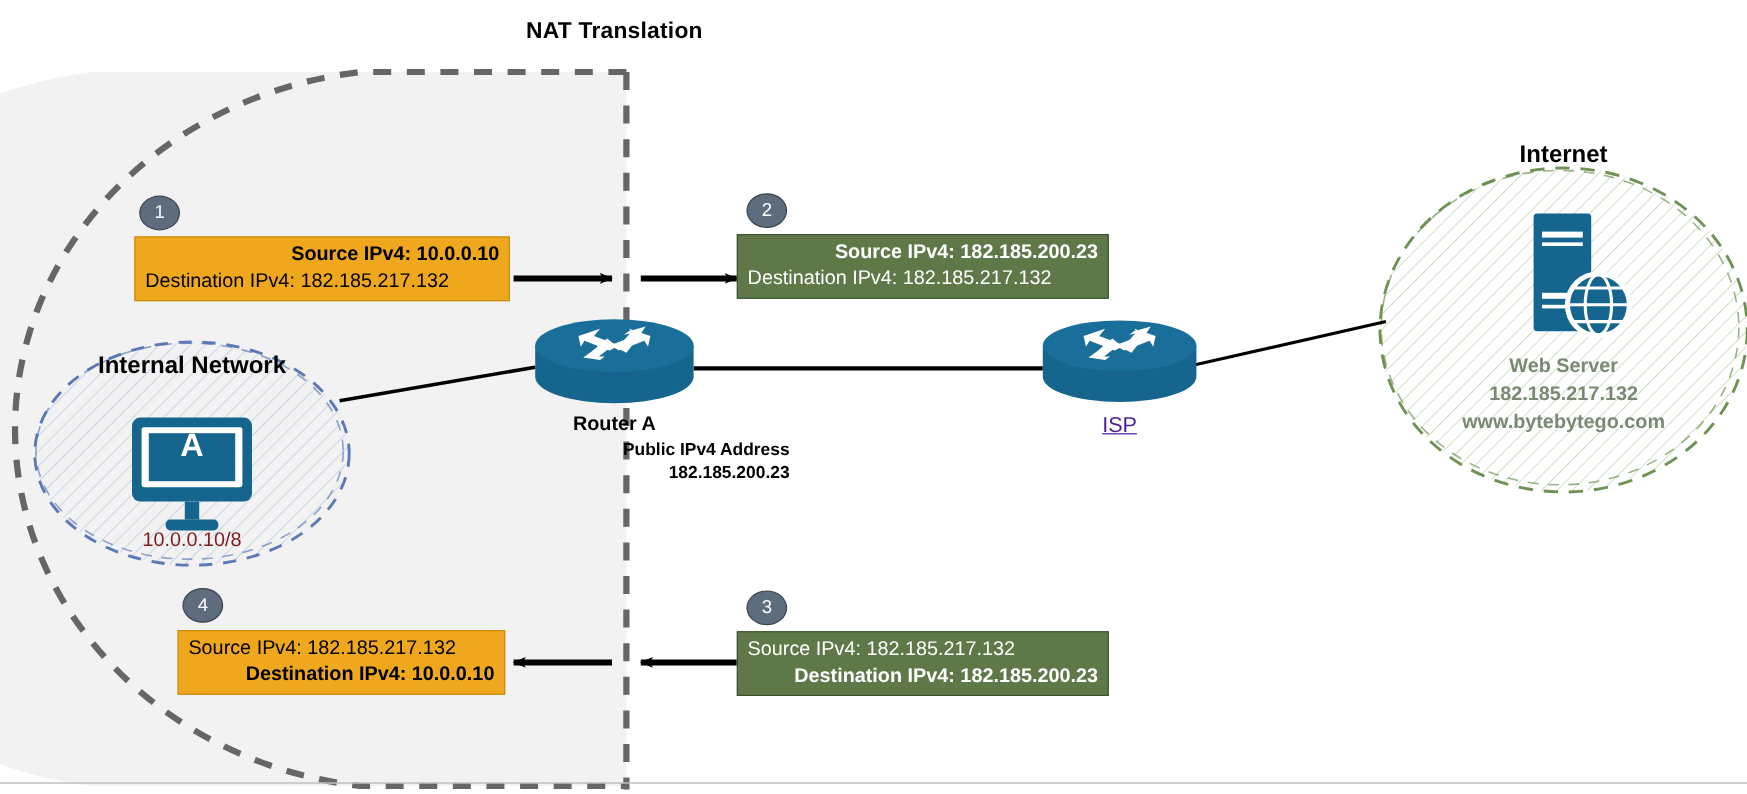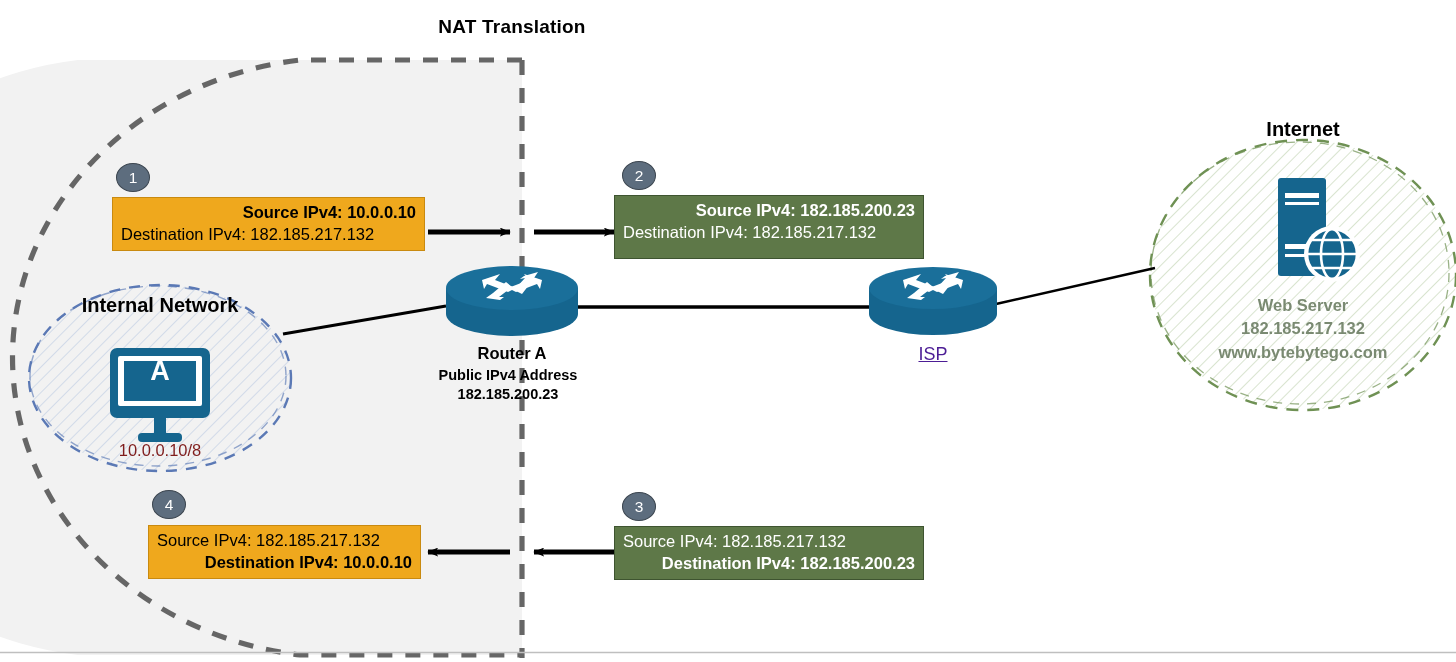--- a/index.html
+++ b/index.html
@@ -240,21 +240,21 @@
   <div class="badge" style="left:116px; top:163px;">1</div>
   <div class="badge" style="left:622px; top:161px;">2</div>
   <div class="badge" style="left:622px; top:492px;">3</div>
   <div class="badge" style="left:152px; top:490px;">4</div>
 
   <div class="pkt-box pkt-orange" style="left:112px; top:197px; width:313px; height:54px;">
     <span class="line bold">Source IPv4: 10.0.0.10</span>
     <span class="line reg">Destination IPv4: 182.185.217.132</span>
   </div>
 
-  <div class="pkt-box pkt-green" style="left:614px; top:195px; width:310px; height:64px;">
+  <div class="pkt-box pkt-green" style="left:614px; top:195px; width:310px; height:54px;">
     <span class="line bold">Source IPv4: 182.185.200.23</span>
     <span class="line reg">Destination IPv4: 182.185.217.132</span>
   </div>
 
   <div class="pkt-box pkt-green" style="left:614px; top:526px; width:310px; height:54px;">
     <span class="line reg">Source IPv4: 182.185.217.132</span>
     <span class="line bold">Destination IPv4: 182.185.200.23</span>
   </div>
 
   <div class="pkt-box pkt-orange" style="left:148px; top:525px; width:273px; height:54px;">
@@ -264,21 +264,21 @@
 
   <div class="node-label lbl-internal-network" style="left:35px; top:294px; width:250px;">Internal Network</div>
 
   <div class="node-label" style="left:110px; top:356px; width:100px; text-align:center;
               font-size:27px; font-weight:bold; color:#FFFFFF;">A</div>
 
   <div class="node-label lbl-host-ip" style="left:35px; top:441px; width:250px;">10.0.0.10/8</div>
 
   <div class="node-label lbl-router-a" style="left:412px; top:344px; width:200px;">Router A</div>
 
-  <div class="node-label lbl-router-public" style="left:358px; top:366px; width:300px;">
+  <div class="node-label lbl-router-public" style="left:358px; top:366px; width:300px;text-align:right;">
     <span class="line">Public IPv4 Address</span><br>
     <span class="line">182.185.200.23</span>
   </div>
 
   <div class="node-label lbl-isp" style="left:833px; top:344px; width:200px;">ISP</div>
 
   <div class="node-label lbl-internet" style="left:1178px; top:118px; width:250px;">Internet</div>
 
   <div class="node-label lbl-webserver" style="left:1168px; top:294px; width:270px;">
     <span class="line">Web Server</span><br>

